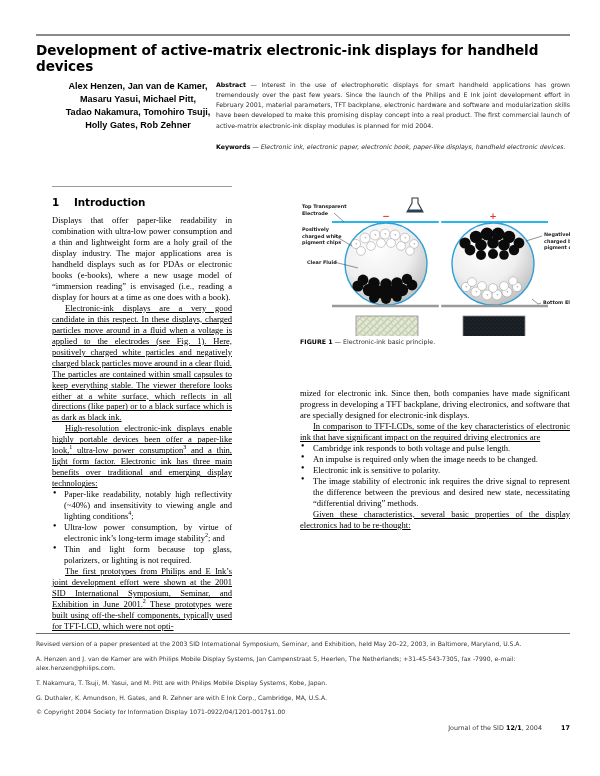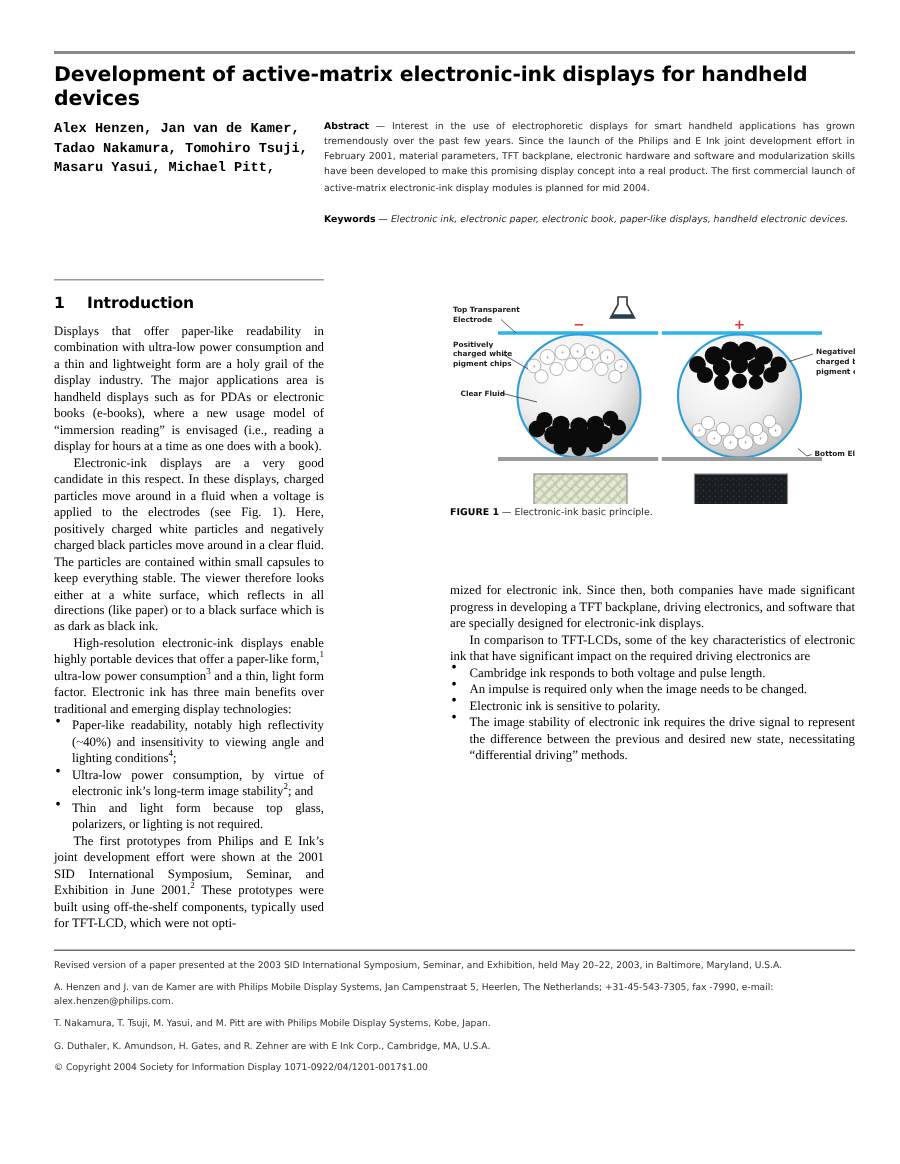--- a/index.html
+++ b/index.html
@@ -28,25 +28,26 @@
     font-family:"DejaVu Sans", sans-serif;
     font-weight:bold;
     font-size:13.6px;
     letter-spacing:-0.1px;
     line-height:1.2;
     color:#000;
   }
 
   
   .authors{
-    position:absolute;left:36px;top:80px;width:172px;
-    font-family:Liberation Mono, monospace;
+    position:absolute;left:52px;top:80px;width:172px;
+    font-family:Liberation Sans, sans-serif;
     font-weight:bold;
     font-size:9.1px;
     line-height:1.42;
+    text-align:center;
   }
   .abstract{
     position:absolute;left:216px;top:80px;width:354px;
     font-family:"DejaVu Sans", sans-serif;
     font-size:6.25px;
     line-height:1.62;
     text-align:justify;
     color:#2c2c2c;
   }
   .abstract b, .keywords b{ color:#000; }
@@ -55,21 +56,21 @@
     font-family:"DejaVu Sans", sans-serif;
     font-size:6.25px;
     line-height:1.62;
     font-style:italic;
     color:#2c2c2c;
   }
   .keywords b{font-style:normal;}
 
   
   .col-left{
-    position:absolute;left:36px;top:186px;width:180px;
+    position:absolute;left:52px;top:186px;width:180px;
   }
   .col-right{
     position:absolute;left:300px;top:388px;width:270px;
   }
   .sec-rule{
     width:180px;height:1px;background:#9a9a9a;margin-bottom:9px;
   }
   h2.sec{
     font-family:"DejaVu Sans", sans-serif;
     font-size:10.4px;
@@ -80,21 +81,21 @@
   h2.sec .num{display:inline-block;width:22px;}
   p.body{
     margin:0;
     font-family:"Liberation Serif", serif;
     font-size:8.55px;
     line-height:1.285;
     text-align:justify;
     text-justify:inter-word;
     hyphens:manual;
   }
-  p.body.ind{ text-indent:13px; }
+  p.body.ind{ text-indent:13px;text-decoration:underline; }
   ul.bul{
     margin:0;padding:0;list-style:none;
   }
   ul.bul li{
     position:relative;
     padding-left:12px;
     margin:0;
     font-family:"Liberation Serif", serif;
     font-size:8.55px;
     line-height:1.285;
@@ -162,41 +163,42 @@
 <body>
 
 <div class="page">
 
   <div class="top-rule"></div>
 
   <div class="title">Development of active-matrix electronic-ink displays for handheld devices</div>
 
   <div class="authors">
       <div>Alex Henzen, Jan van de Kamer,</div>
+      <div>Masaru Yasui, Michael Pitt,</div>
       <div>Tadao Nakamura, Tomohiro Tsuji,</div>
-      <div>Masaru Yasui, Michael Pitt,</div>
+      <div>Holly Gates, Rob Zehner</div>
     </div>
 
   <div class="abstract">
     <b>Abstract</b><span> — </span><span>Interest in the use of electrophoretic displays for smart handheld applications has grown tremendously over the past few years. Since the launch of the Philips and E Ink joint development effort in February 2001, material parameters, TFT backplane, electronic hardware and software and modularization skills have been developed to make this promising display concept into a real product. The first commercial launch of active-matrix electronic-ink display modules is planned for mid 2004.</span>
   </div>
 
   <div class="keywords">
     <b>Keywords</b><span> — </span><span>Electronic ink, electronic paper, electronic book, paper-like displays, handheld electronic devices.</span>
   </div>
 
   <div class="col-left">
     <div class="sec-rule"></div>
     <h2 class="sec">
       <span class="num">1</span><span>Introduction</span>
     </h2>
 
     <p class="body">Displays that offer paper-like readability in combination with ultra-low power consumption and a thin and lightweight form are a holy grail of the display industry. The major applications area is handheld displays such as for PDAs or electronic books (e-books), where a new usage model of “immersion reading” is envisaged (i.e., reading a display for hours at a time as one does with a book).</p>
     <p class="body ind">Electronic-ink displays are a very good candidate in this respect. In these displays, charged particles move around in a fluid when a voltage is applied to the electrodes (see Fig. 1). Here, positively charged white particles and negatively charged black particles move around in a clear fluid. The particles are contained within small capsules to keep everything stable. The viewer therefore looks either at a white surface, which reflects in all directions (like paper) or to a black surface which is as dark as black ink.</p>
-    <p class="body ind"><span>High-resolution electronic-ink displays enable highly portable devices that offer a paper-like form,</span><sup>1</sup><span> ultra-low power consumption</span><sup>3</sup><span> and a thin, light form factor. Electronic ink has three main benefits over traditional and emerging display technologies:</span></p>
+    <p class="body ind"><span>High-resolution electronic-ink displays enable highly portable devices been offer a paper-like look,</span><sup>1</sup><span> ultra-low power consumption</span><sup>3</sup><span> and a thin, light form factor. Electronic ink has three main benefits over traditional and emerging display technologies:</span></p>
 
     <ul class="bul">
       <li><span>Paper-like readability, notably high reflectivity (~40%) and insensitivity to viewing angle and lighting conditions</span><sup>4</sup><span>;</span></li>
       <li><span>Ultra-low power consumption, by virtue of electronic ink’s long-term image stability</span><sup>2</sup><span>; and</span></li>
       <li><span>Thin and light form because top glass, polarizers, or lighting is not required.</span></li>
     </ul>
 
     <p class="body ind"><span>The first prototypes from Philips and E Ink’s joint development effort were shown at the 2001 SID International Symposium, Seminar, and Exhibition in June 2001.</span><sup>2</sup><span> These prototypes were built using off-the-shelf components, typically used for TFT-LCD, which were not opti-</span></p>
   </div>
 
@@ -364,25 +366,30 @@
 
   <div class="col-right">
     <p class="body">mized for electronic ink. Since then, both companies have made significant progress in developing a TFT backplane, driving electronics, and software that are specially designed for electronic-ink displays.</p>
     <p class="body ind">In comparison to TFT-LCDs, some of the key characteristics of electronic ink that have significant impact on the required driving electronics are</p>
     <ul class="bul wide">
       <li>Cambridge ink responds to both voltage and pulse length.</li>
       <li>An impulse is required only when the image needs to be changed.</li>
       <li>Electronic ink is sensitive to polarity.</li>
       <li>The image stability of electronic ink requires the drive signal to represent the difference between the previous and desired new state, necessitating “differential driving” methods.</li>
     </ul>
+    <p class="body ind">Given these characteristics, several basic properties of the display electronics had to be re-thought:</p>
   </div>
 
   <div class="fn-rule"></div>
   <div class="footnotes">
     <p>Revised version of a paper presented at the 2003 SID International Symposium, Seminar, and Exhibition, held May 20–22, 2003, in Baltimore, Maryland, U.S.A.</p>
     <p>A. Henzen and J. van de Kamer are with Philips Mobile Display Systems, Jan Campenstraat 5, Heerlen, The Netherlands; +31-45-543-7305, fax -7990, e-mail: alex.henzen@philips.com.</p>
     <p>T. Nakamura, T. Tsuji, M. Yasui, and M. Pitt are with Philips Mobile Display Systems, Kobe, Japan.</p>
     <p>G. Duthaler, K. Amundson, H. Gates, and R. Zehner are with E Ink Corp., Cambridge, MA, U.S.A.</p>
     <p>© Copyright 2004 Society for Information Display 1071-0922/04/1201-0017$1.00</p>
   </div>
 
+  <div class="pg-footer">
+    <span class="jrnl"><span>Journal of the SID </span><b>12/1</b><span>, 2004</span></span>
+    <span class="pno">17</span>
+  </div>
 
 </div>
 
 </body></html>

